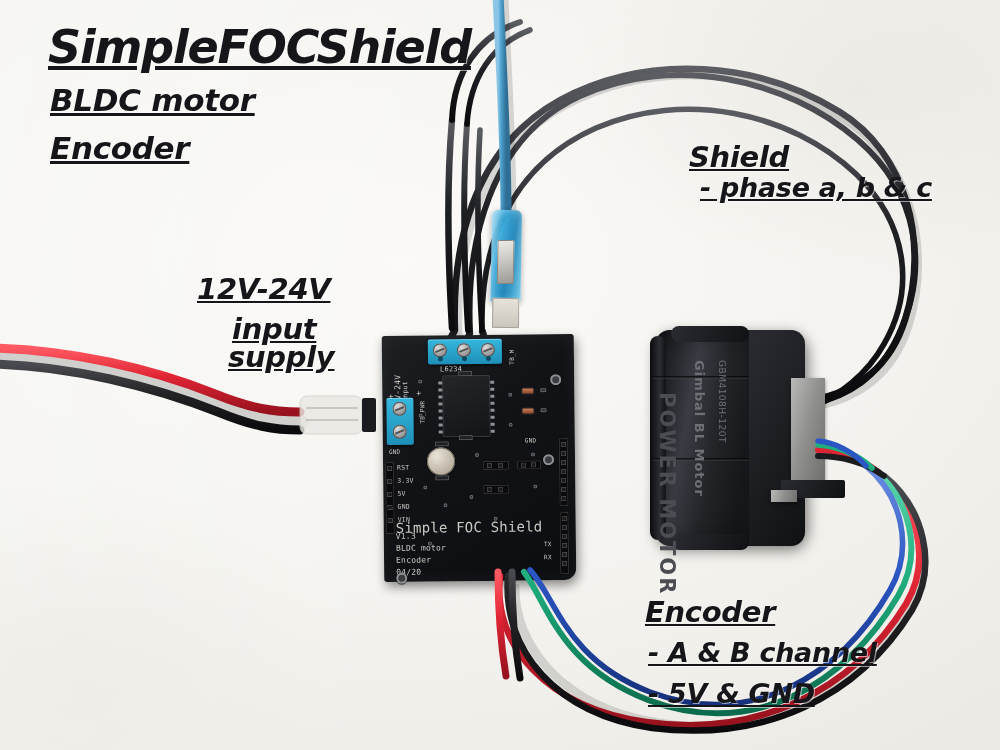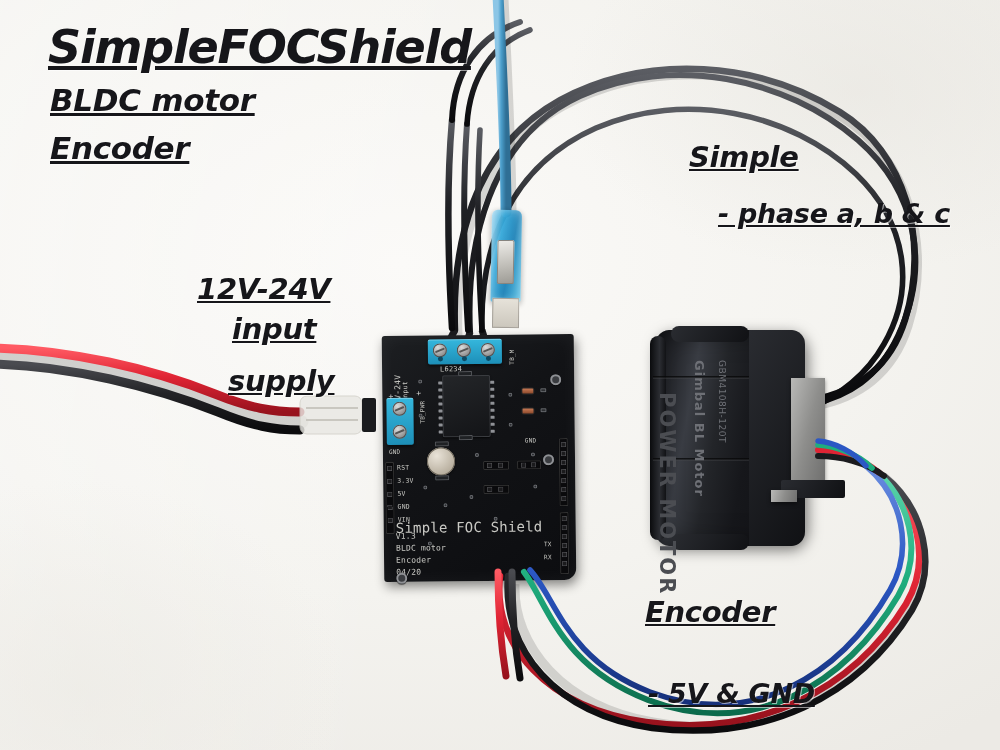--- a/index.html
+++ b/index.html
@@ -39,24 +39,24 @@
     white-space:nowrap;
     text-shadow:1px 1px 0 rgba(255,255,255,.55);
     text-decoration:underline;
   }
   #title{left:48px;top:20px;font-size:46px;letter-spacing:-1.2px;}
   #sub1{left:50px;top:82px;font-size:31px;}
   #sub2{left:50px;top:130px;font-size:31px;}
 
   #psu1{left:197px;top:272px;font-size:29px;}
   #psu2{left:232px;top:312px;font-size:29px;}
-  #psu3{left:228px;top:364px;font-size:29px;}
+  #psu3{left:228px;top:340px;font-size:29px;}
 
   #mot1{left:689px;top:140px;font-size:29px;}
-  #mot2{left:700px;top:198px;font-size:27px;margin-left:18px;}
+  #mot2{left:700px;top:172px;font-size:27px;}
 
   #enc1{left:645px;top:595px;font-size:29px;}
   #enc2{left:648px;top:637px;font-size:27px;}
   #enc3{left:648px;top:678px;font-size:27px;}
 
   
   #pcb{
     position:absolute;left:383px;top:335px;width:192px;height:246px;
     background:linear-gradient(145deg,#1d1f22 0%,#121316 40%,#0c0d10 100%);
     border-radius:3px 3px 12px 3px;
@@ -378,18 +378,19 @@
   </svg>
 
   <div class="anno" id="title">SimpleFOCShield</div>
   <div class="anno" id="sub1">BLDC motor</div>
   <div class="anno" id="sub2">Encoder</div>
 
   <div class="anno" id="psu1">12V-24V</div>
   <div class="anno" id="psu2">input</div>
   <div class="anno" id="psu3">supply</div>
 
-  <div class="anno" id="mot1">Simple</div>
+  <div class="anno" id="mot1">Shield</div>
   <div class="anno" id="mot2">- phase a, b &amp; c</div>
 
   <div class="anno" id="enc1">Encoder</div>
+  <div class="anno" id="enc2">- A &amp; B channel</div>
   <div class="anno" id="enc3">- 5V &amp; GND</div>
 </div>
 
 </body></html>

